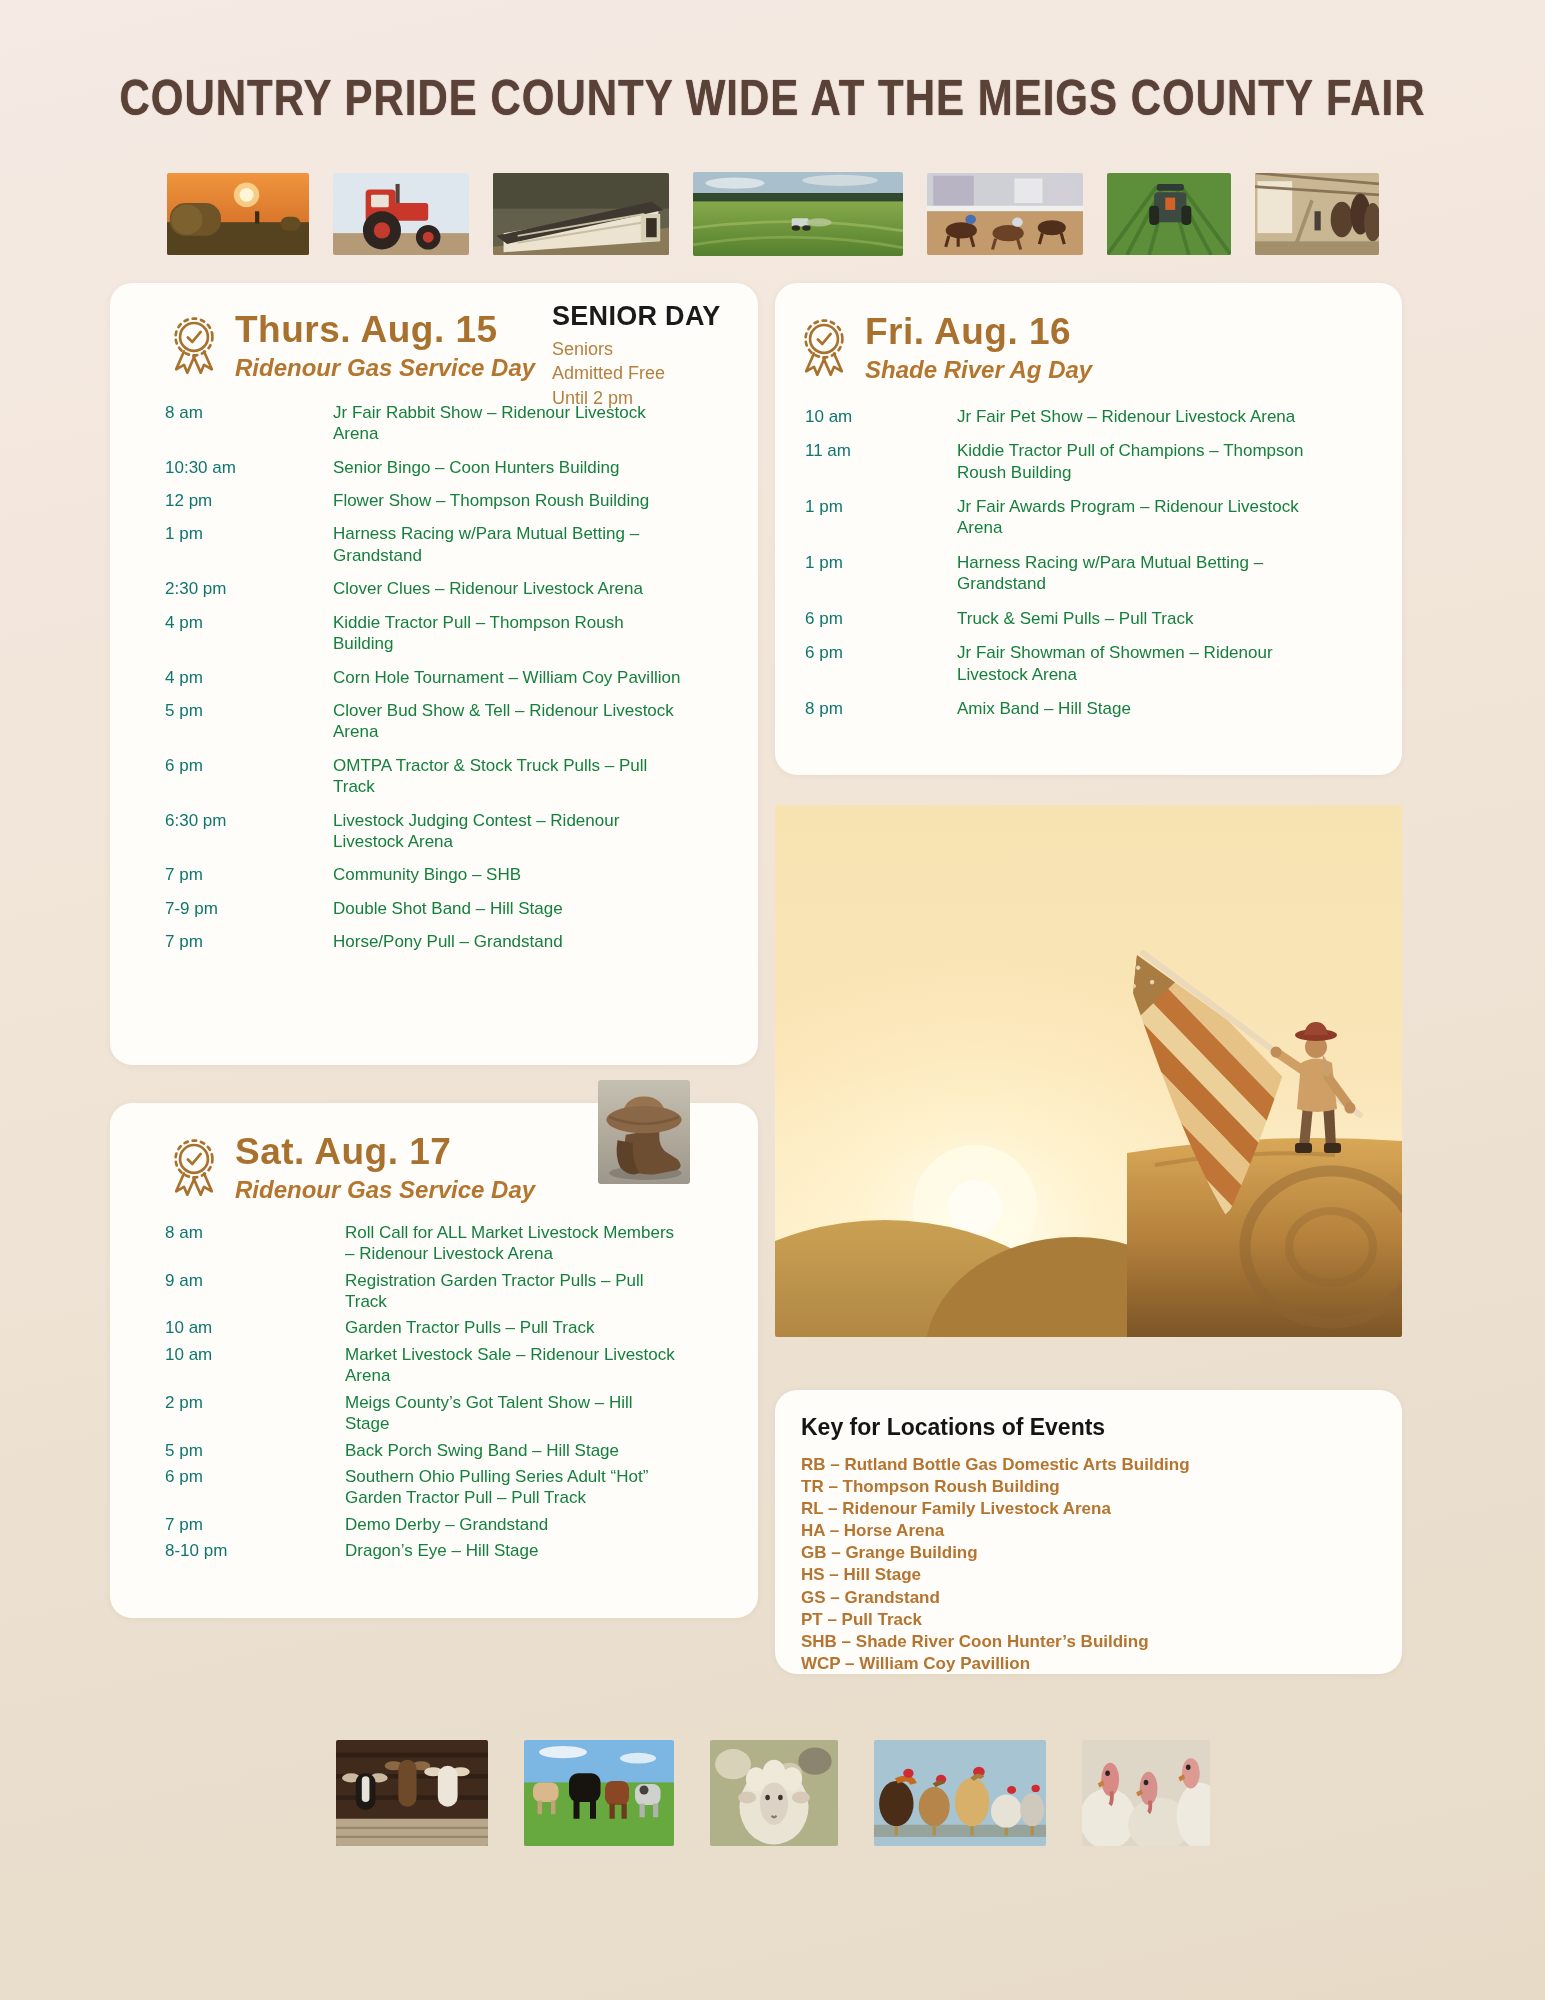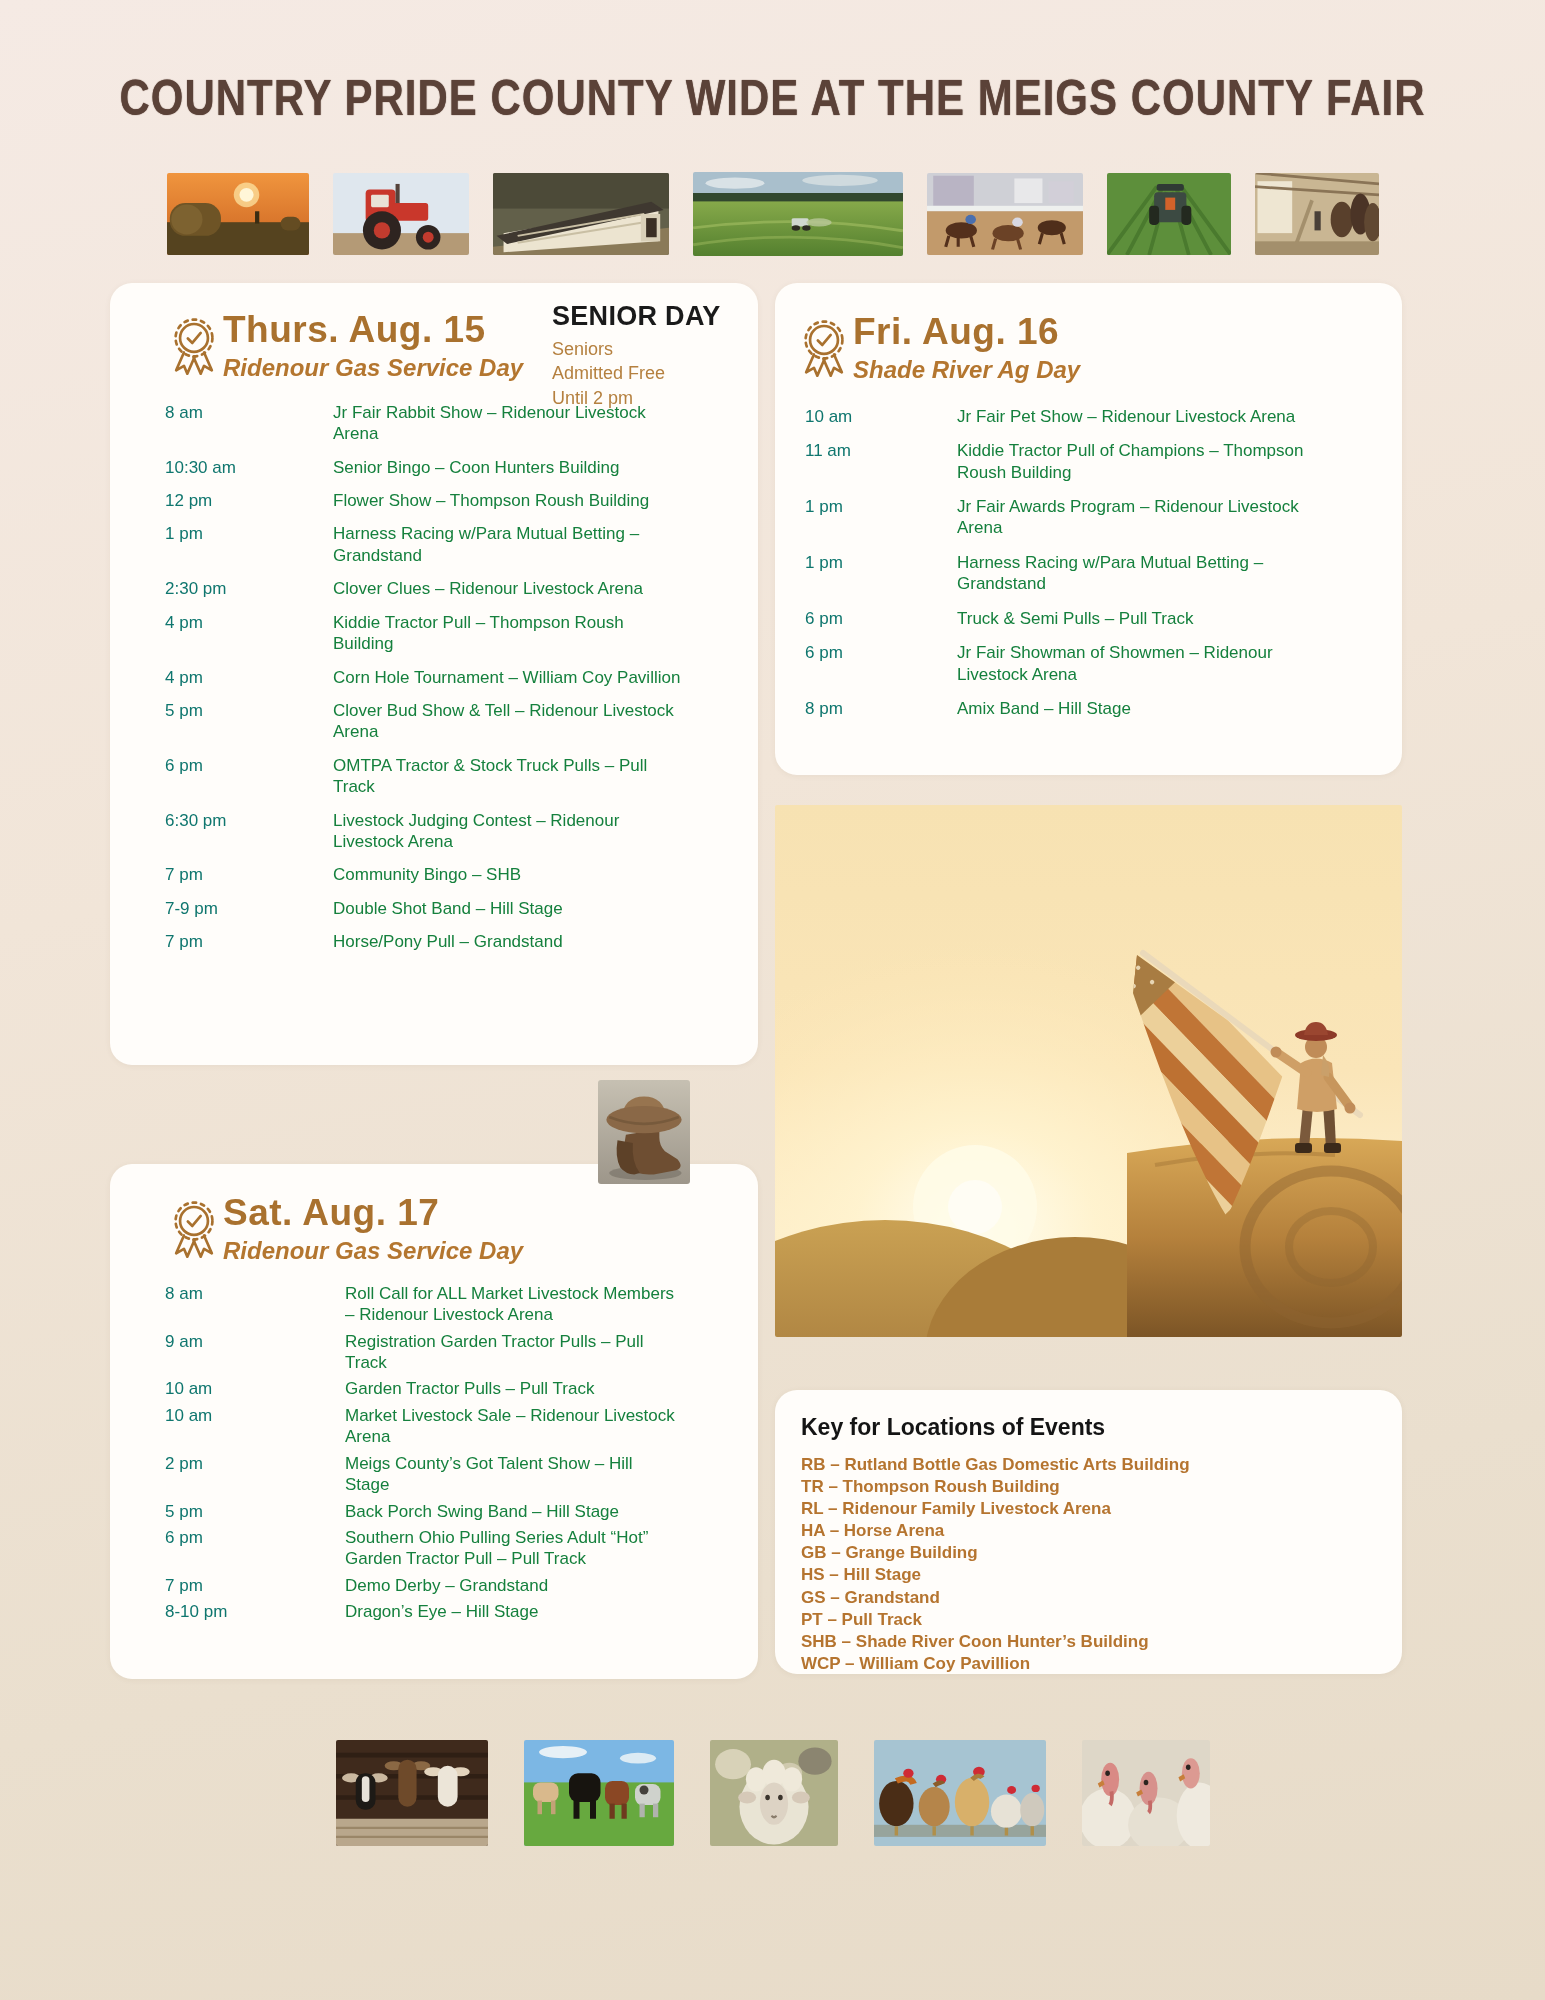--- a/index.html
+++ b/index.html
@@ -32,23 +32,23 @@
   }
   .bottom-strip .bp{ height:106px; overflow:hidden; border-radius:2px; flex:0 0 auto; }
   .bottom-strip .bp svg{ display:block; width:100%; height:100%; }
   
   .card{
     position:absolute; background:#fffdfa; border-radius:22px;
     box-shadow:0 1px 6px rgba(90,60,40,.06); overflow:hidden;
   }
   #card-thu{ left:110px; top:283px; width:648px; height:782px; padding:28px 20px 24px 55px; }
   #card-fri{ left:775px; top:283px; width:627px; height:492px; padding:30px 20px 24px 20px; }
-  #card-sat{ left:110px; top:1164px; width:648px; height:515px; padding:30px 20px 22px 55px; }
+  #card-sat{ left:110px; top:1103px; width:648px; height:515px; padding:30px 20px 22px 55px; }
   #card-key{ left:775px; top:1390px; width:627px; height:284px; padding:24px 24px 18px 26px; }
-  .card-header{ display:flex; align-items:flex-end; }
+  .card-header{ display:flex; align-items:center; gap:12px; }
   .rosette{ flex:0 0 auto; margin-top:2px; }
   .day-title{ font-size:37px; font-weight:700; color:#a9712e; letter-spacing:.5px; line-height:1.05; }
   .day-sub{ font-size:24px; font-weight:700; font-style:italic; color:#b4762f; margin-top:4px; }
   
   .senior{ position:absolute; top:18px; right:16px; width:190px; }
   .senior h3{ font-size:27px; font-weight:800; color:#1a1a1a; letter-spacing:.3px; margin-bottom:5px; }
   .senior .sline{ font-size:18px; color:#b5803f; line-height:1.36; }
   
   .sched{ margin-top:20px; }
   .row{ display:flex; align-items:flex-start; }

